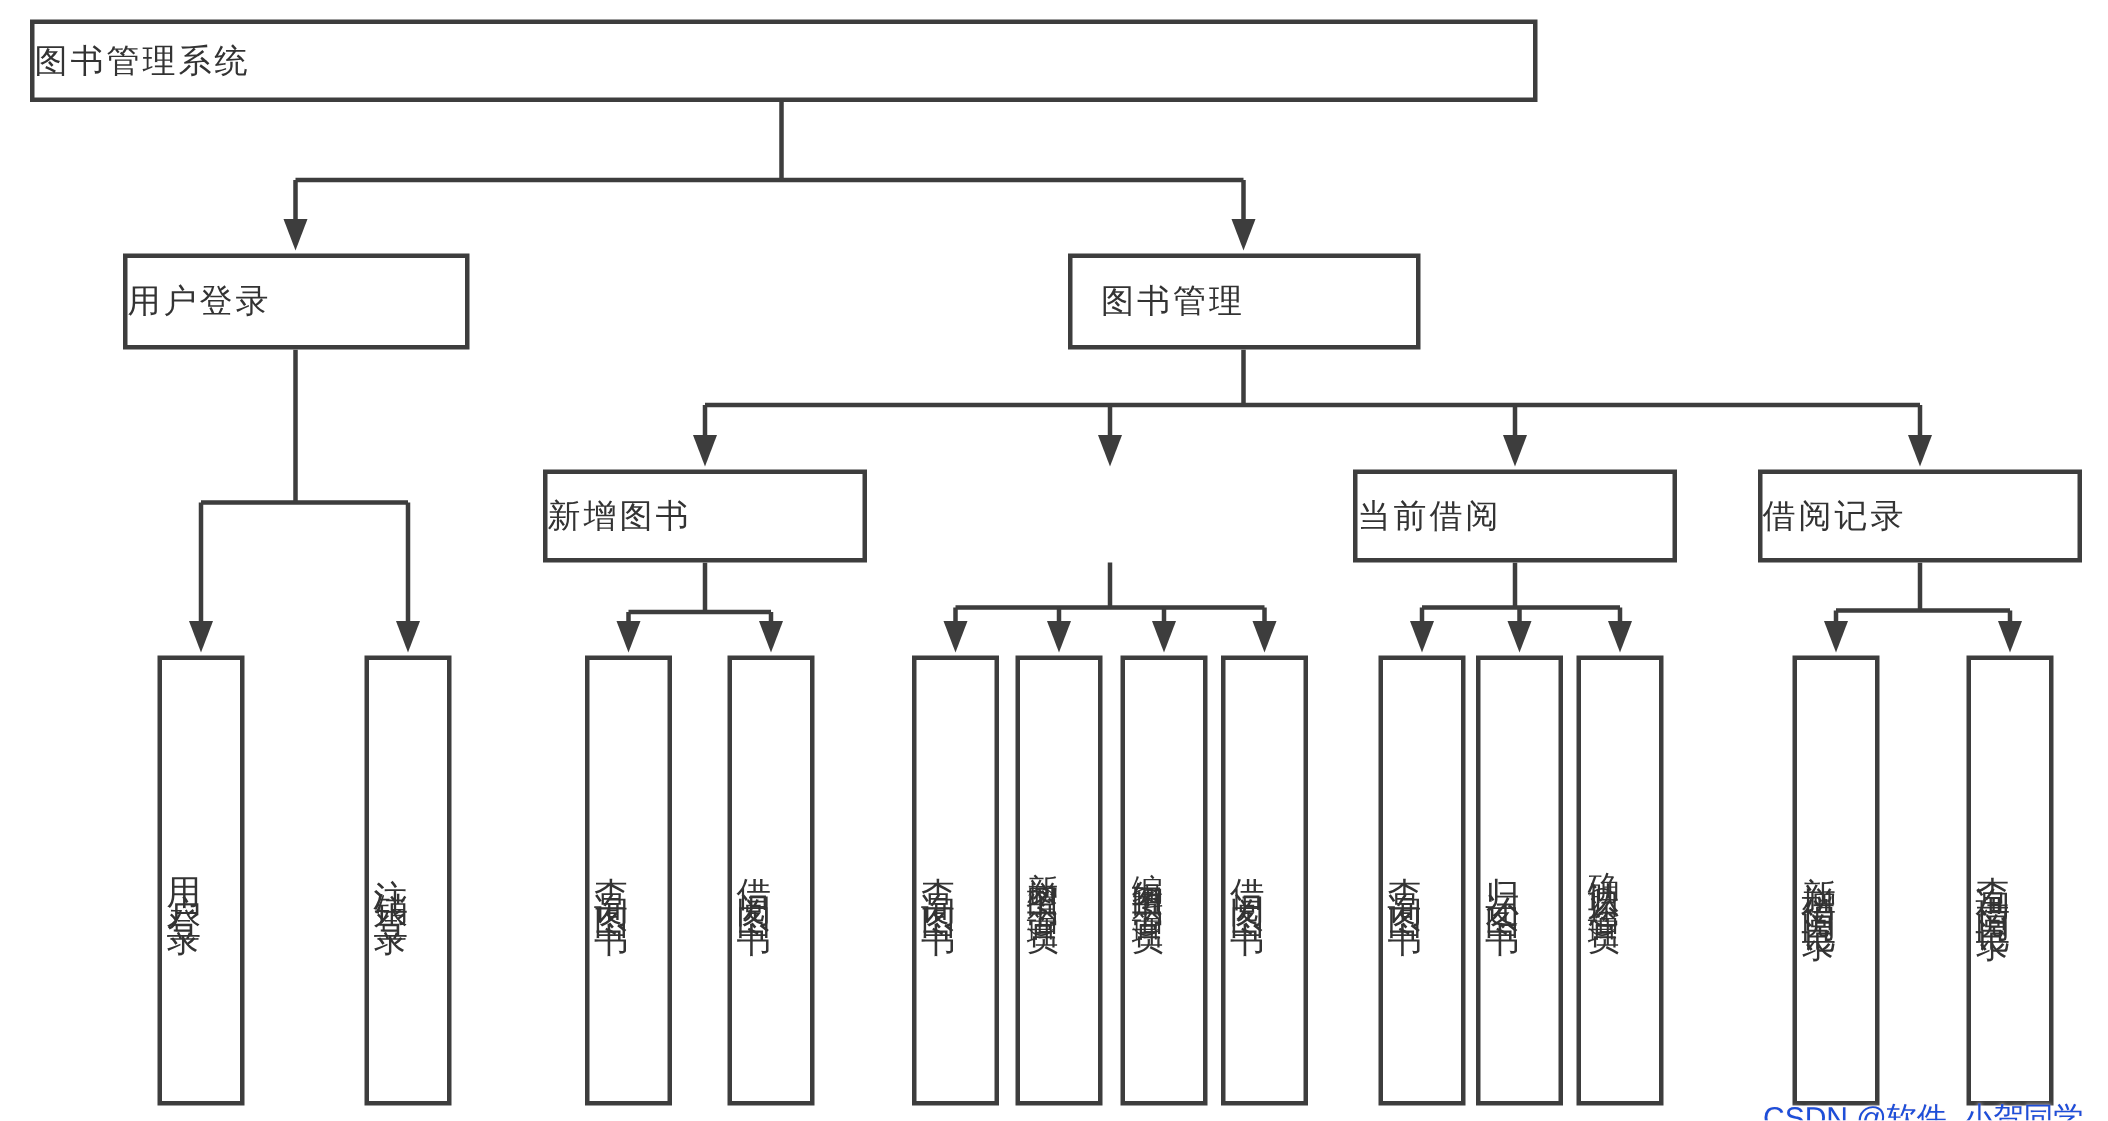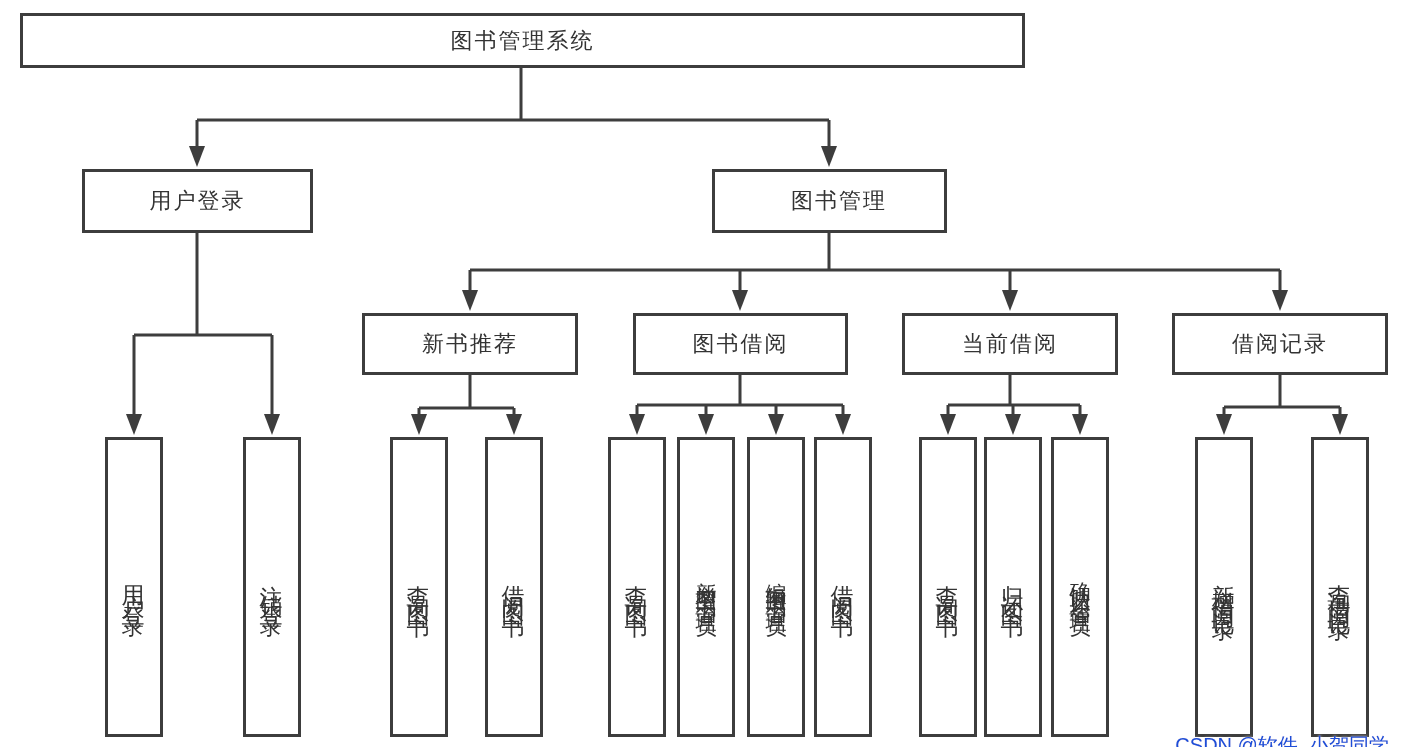--- a/index.html
+++ b/index.html
@@ -10,21 +10,21 @@
     overflow:hidden;
     font-family:"Liberation Sans",sans-serif;
     color:#333333;
   }
   #connectors{position:absolute;left:0;top:0;width:1405px;height:747px;z-index:1;}
   .node{
     position:absolute;
     box-sizing:border-box;
     background:#ffffff;
     border:3px solid #3d3d3d;
-    display:flex;align-items:center;justify-content:center;
+    display:flex;align-items:center;
     z-index:2;
   }
   .hlabel{
     font-size:22px;letter-spacing:2px;color:#333333;white-space:nowrap;
   }
   .vnode{width:58px;height:300px;}
   .vlabel{
     writing-mode:vertical-rl;
     color:#333333;
     white-space:nowrap;
@@ -81,24 +81,21 @@
   </div>
 
   <div class="node" style="left:82px;top:169px;width:231px;height:64px;">
     <span class="hlabel">用户登录</span>
   </div>
   <div class="node" style="left:712px;top:169px;width:235px;height:64px;padding-left:19px;">
     <span class="hlabel">图书管理</span>
   </div>
 
   <div class="node" style="left:362px;top:313px;width:216px;height:62px;">
-    <span class="hlabel">新书推荐</span>
-  </div>
-  <div class="node" style="left:633px;top:313px;width:215px;height:62px;">
-    <span class="hlabel">图书借阅</span>
+    <span class="hlabel">新增图书</span>
   </div>
   <div class="node" style="left:902px;top:313px;width:216px;height:62px;font-family:Liberation Mono, monospace;">
     <span class="hlabel">当前借阅</span>
   </div>
   <div class="node" style="left:1172px;top:313px;width:216px;height:62px;">
     <span class="hlabel">借阅记录</span>
   </div>
 
   <div class="node vnode" style="left:105px;top:437px;">
     <span class="vlabel vshort">用户登录</span>

